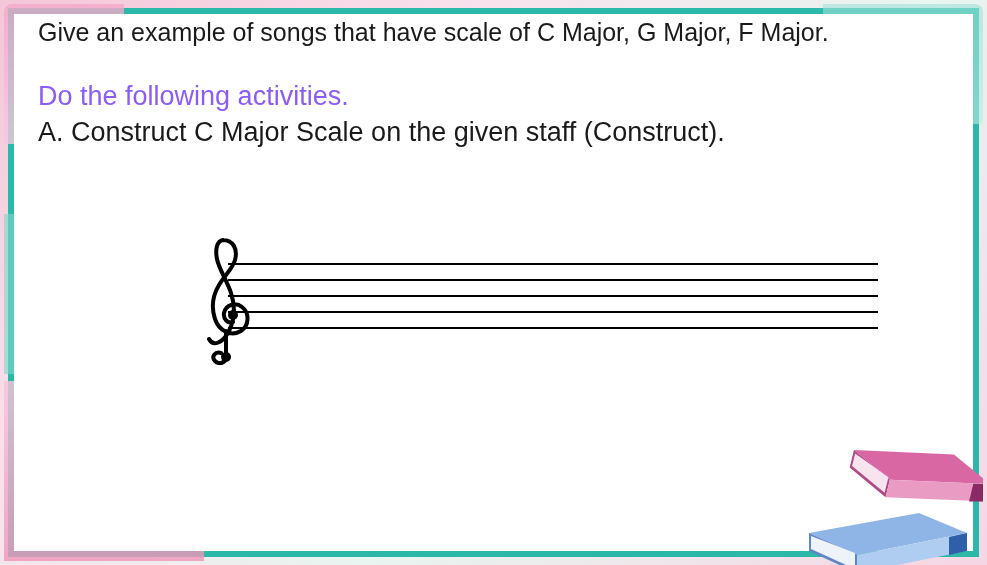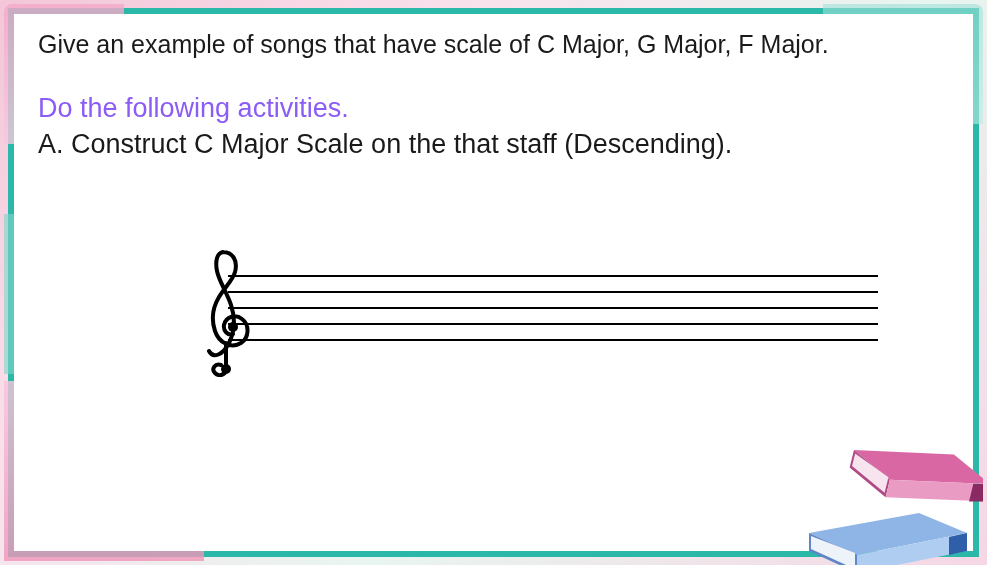--- a/index.html
+++ b/index.html
@@ -18,21 +18,21 @@
   }
   
   .deco { position: absolute; pointer-events: none; }
   .deco.tl { top:-10px; left:-10px; width:120px; height:140px; background: linear-gradient(180deg,#f3a8c8,#f5c9de); border-radius:8px 0 60% 0; opacity:.8; }
   .deco.tr { top:-10px; right:-10px; width:160px; height:120px; background: linear-gradient(180deg,#9ee0d6,#bdece3); border-radius:0 8px 0 60%; opacity:.6; }
   .deco.bl { bottom:-10px; left:-10px; width:200px; height:180px; background: linear-gradient(0deg,#ef95b8,#f7c5da); border-radius:0 70% 0 0; opacity:.8; }
   .deco.l  { top:200px; left:-10px; width:40px; height:160px; background:#7fd6c8; opacity:.6; }
   .content {
     position: absolute;
     inset: 0;
-    padding: 12px 24px 20px 24px;
+    padding: 0 24px 20px 24px;
     background: #fff;
   }
   .q1 { font-size: 25px; color:#1a1a1a; line-height:1.35; margin-top:2px; }
   .gap { height: 28px; }
   .q2a { font-size: 27px; color:#8b5cf6; line-height:1.35; }
   .q2b { font-size: 27px; color:#1a1a1a; line-height:1.35; }
   .staff-wrap {
     margin-top: 90px;
     margin-left: 150px;
     width: 690px;
@@ -68,21 +68,21 @@
   <div class="teal-border">
     <div class="deco tl"></div>
     <div class="deco tr"></div>
     <div class="deco l"></div>
     <div class="deco bl"></div>
 
     <div class="content">
       <p class="q1">Give an example of songs that have scale of C Major, G Major, F Major.</p>
       <div class="gap"></div>
       <p class="q2a">Do the following activities.</p>
-      <p class="q2b">A. Construct C Major Scale on the that staff (Descending).</p>
+      <p class="q2b">A. Construct C Major Scale on the given staff (Construct).</p>
 
       <div class="staff-wrap">
         <div class="clef">
           <svg viewBox="0 0 60 130" width="70" height="130">
             <path d="M30 5 C40 5 45 14 42 25 C40 33 32 40 26 50 C20 60 18 72 22 84 C26 96 38 102 48 96 C56 91 57 78 49 72 C43 67 33 69 31 78 C30 84 35 89 40 87
                      M30 5 C24 6 22 14 24 24 C26 34 34 46 38 58 C42 70 42 84 36 96 C30 108 20 112 16 104
                      M33 96 L33 122 C33 128 26 130 22 126 C18 122 22 116 28 118" fill="none" stroke="#000" stroke-width="4" stroke-linecap="round" stroke-linejoin="round"></path>
             <circle cx="33" cy="122" r="5" fill="#000"></circle>
             <circle cx="40" cy="80" r="5" fill="#000"></circle>
           </svg>

